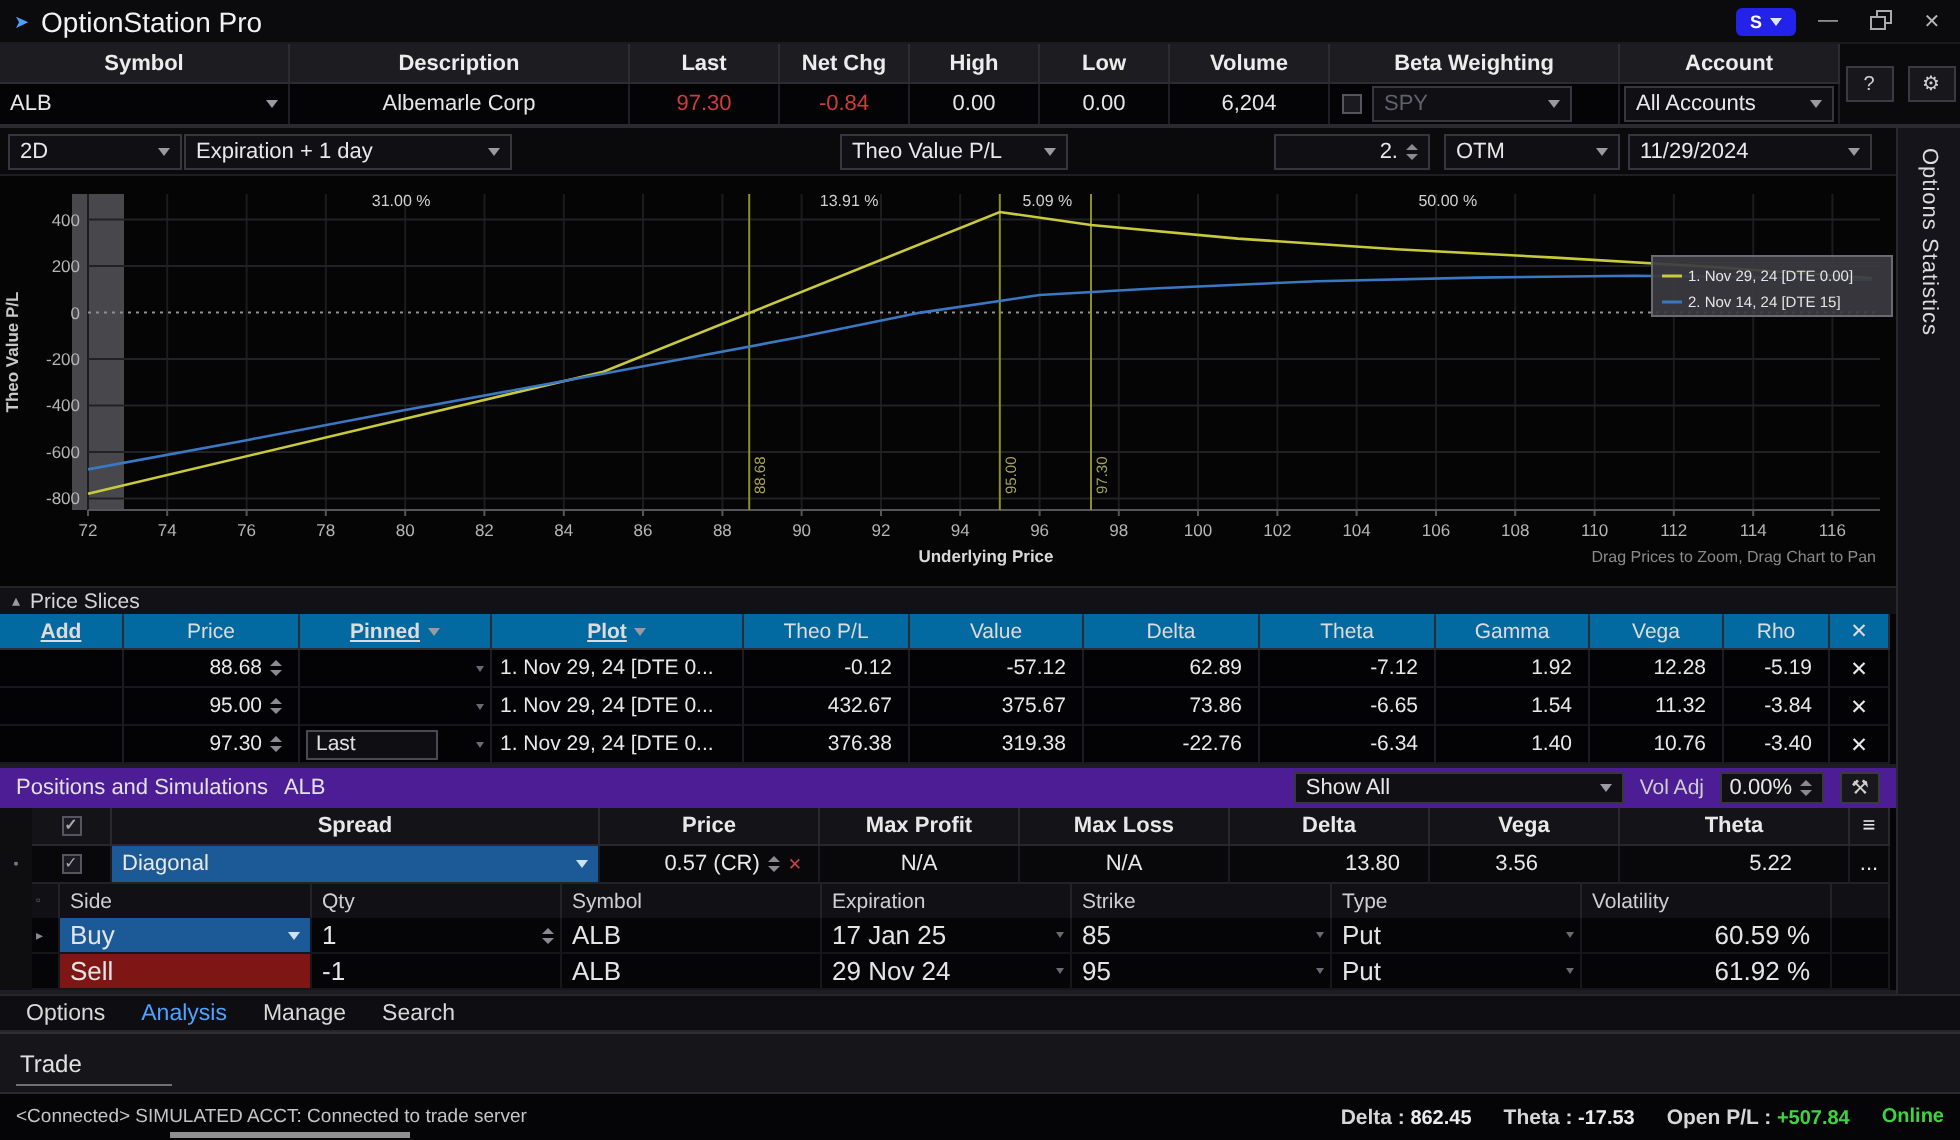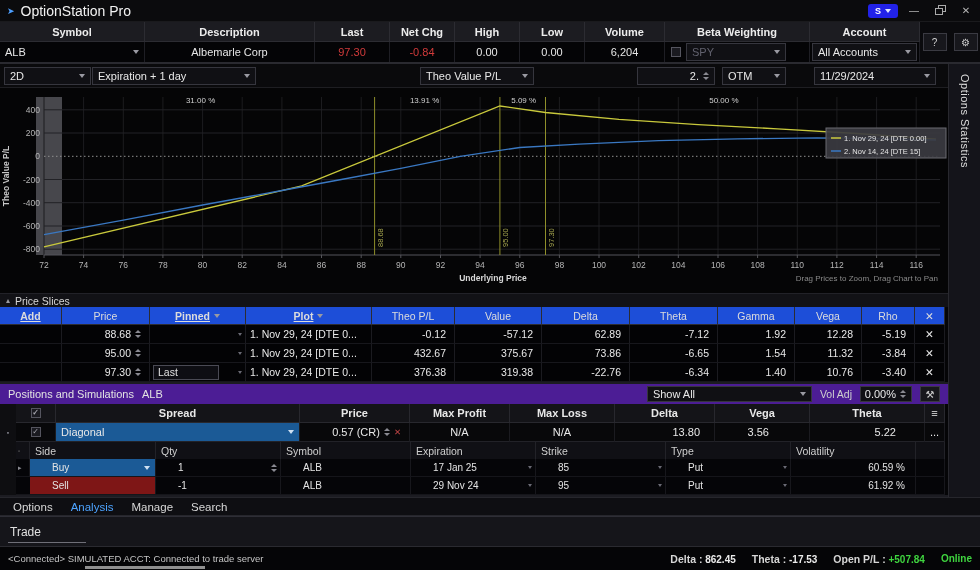--- a/index.html
+++ b/index.html
@@ -39,21 +39,21 @@
 .sd{border-left:3px solid transparent;border-right:3px solid transparent;border-top:3px solid #8a8a92}
 
 .rstrip{position:absolute;right:0;top:64px;width:32px;height:433px;background:#14141a;border-left:1px solid #28282e;z-index:5}
 .rstrip span{writing-mode:vertical-rl;font-size:11px;color:#dcdcdc;display:block;margin:10px auto 0;letter-spacing:.5px}
 
 .chartwrap{width:948px;height:205px;background:#050506}
 
 .secbar{height:14px;background:#121216;display:flex;align-items:center;padding:0 6px;font-size:10.5px;color:#d5d5d5;gap:5px;border-top:1px solid #222228}
 .colps{color:#9a9aa0;font-size:8px}
 .ps-grid{display:grid;grid-template-columns:62px 88px 96px 126px 83px 87px 88px 88px 77px 67px 53px 30px;width:945px}
-.ps-head{background:#1d4ed8;height:18px}
+.ps-head{background:#0369a1;height:18px}
 .ps-head>div{border-right:1px solid #2c2c32;border-bottom:1px solid #2c2c32;display:flex;align-items:center;justify-content:center;font-size:10.5px;color:#dcdcdc;gap:4px}
 .u{font-weight:bold;text-decoration:underline}
 .ps-row{height:19px;background:#030305}
 .ps-row>div{border-right:1px solid #1b1b20;border-bottom:1px solid #17171c;display:flex;align-items:center;font-size:10.5px;color:#e8e8e8}
 .num{justify-content:flex-end;padding-right:8px}
 .plotc{color:#d4d440;padding-left:4px}
 .xc{justify-content:center;color:#b8b8b8;font-size:8.5px}
 .pinbox{border:1px solid #4a4a54;background:#0e0e13;padding:0 4px;height:15px;display:flex;align-items:center;min-width:66px;color:#e0e0e0}
 .mini-dda{width:0;height:0;border-left:2.5px solid transparent;border-right:2.5px solid transparent;border-top:3.5px solid #6a6a74;margin-left:auto;margin-right:3px}
 .divider{height:2px;background:#1c1c22}
@@ -71,21 +71,21 @@
 .sp-row{height:19px;background:#08080a}
 .sp-row>div{border-right:1px solid #1b1b20;border-bottom:1px solid #222228;display:flex;align-items:center;font-size:11px;color:#e8e8e8}
 .cellc{justify-content:center}
 .bluecell{background:#1b5a96;color:#fff;justify-content:space-between;padding:0 5px}
 .bluecell .dda{border-top-color:#cfe0f2}
 .redcell{background:#7e1616;color:#eeb2b2;padding:0 6px}
 .leg-grid{display:grid;grid-template-columns:14px 126px 125px 130px 125px 130px 125px 125px 29px}
 .leg-head{background:#101015;height:17px}
 .leg-head>div{border-right:1px solid #222228;display:flex;align-items:center;font-size:10.5px;color:#cfcfcf;padding-left:5px}
 .leg-row{height:18px;background:#050508}
-.leg-row>div{border-right:1px solid #17171c;border-bottom:1px solid #15151a;display:flex;align-items:center;font-size:10px;color:#e4e4e4;padding-left:22px}
+.leg-row>div{border-right:1px solid #17171c;border-bottom:1px solid #15151a;display:flex;align-items:center;font-size:13px;color:#e4e4e4;padding-left:5px}
 .volcell{justify-content:flex-end;padding-right:10px}
 .xred{color:#c04545;font-size:8.5px;margin-left:4px}
 .morec{color:#b8b8b8;justify-content:center;font-size:9px}
 
 .tabs{height:19px;background:#0e0e12;display:flex;align-items:center;padding:0 4px;border-top:1px solid #26262c;border-bottom:1px solid #26262c}
 .tab{padding:0 9px;font-size:11.5px;color:#d8d8d8}
 .tab.active{color:#4da3ff}
 
 .tradebar{height:30px;background:#15151a;border-top:1px solid #2e2e36;position:relative;display:flex;align-items:center;padding:0 10px}
 .tradebar span{font-size:12px;color:#e0e0e0}
@@ -174,21 +174,21 @@
       <span>Theo Value P/L</span>
         <span class="dda"></span>
     </div>
     <div class="dd tdd" style="left:637px;width:78px;justify-content:flex-end">
       <span>2.</span>
       <span class="spin">
           <i class="su"></i>
           <i class="sd"></i>
         </span>
     </div>
-    <div class="dd tdd" style="left:722px;width:64px">
+    <div class="dd tdd" style="left:722px;width:88px">
       <span>OTM</span>
         <span class="dda"></span>
     </div>
     <div class="dd tdd" style="left:814px;width:122px">
       <span>11/29/2024</span>
         <span class="dda"></span>
     </div>
   </div>
 
   <div class="rstrip">

